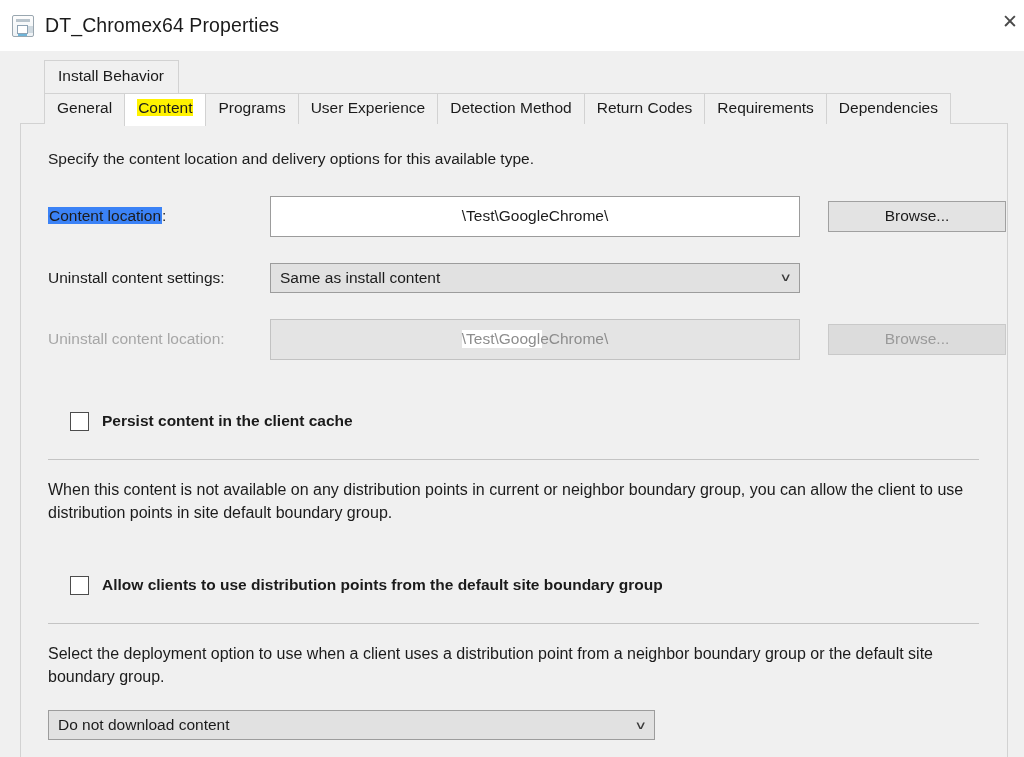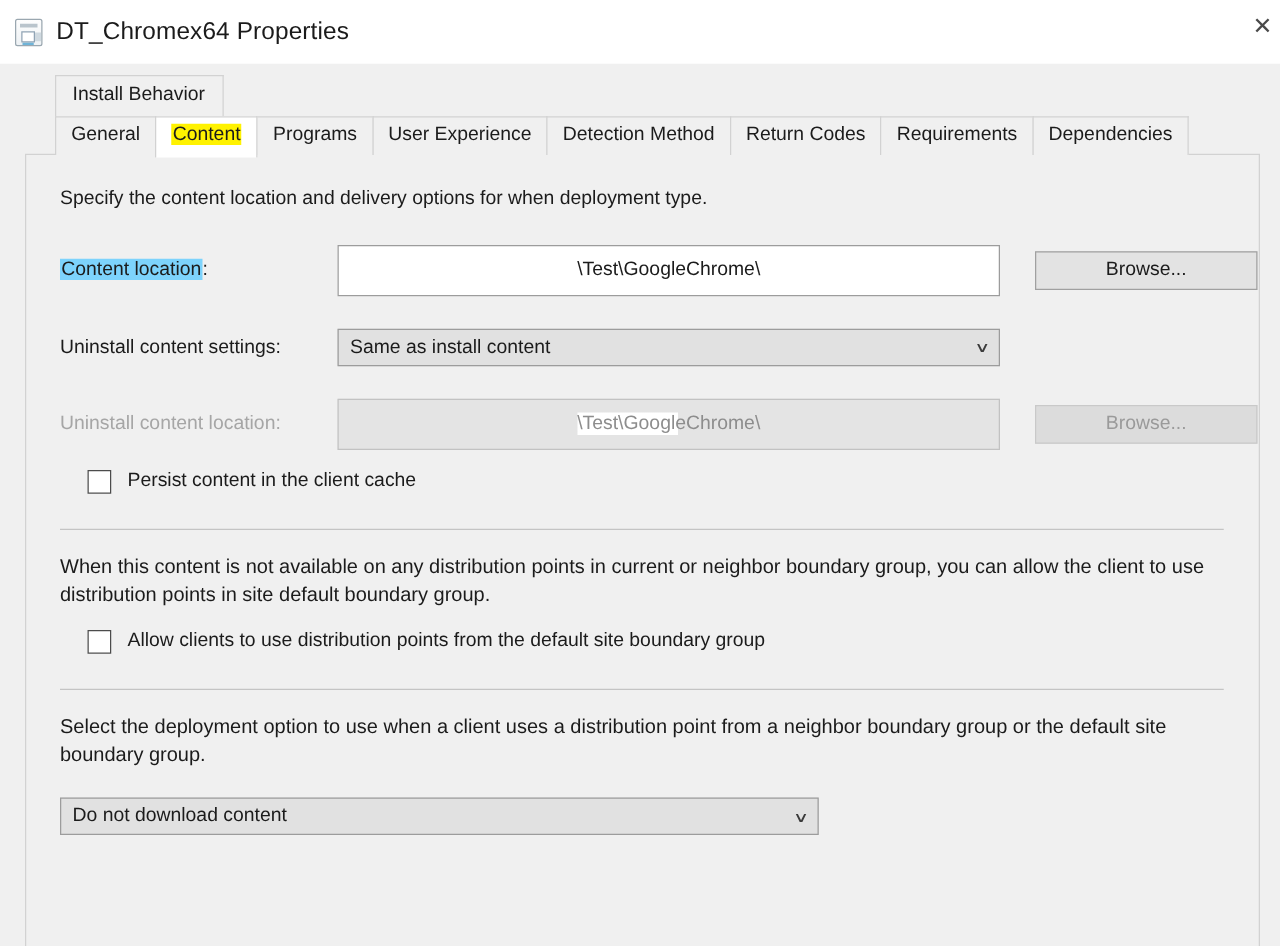--- a/index.html
+++ b/index.html
@@ -143,21 +143,21 @@
     margin-top: 26px;
   }
   .row .label {
     font-size: 15.5px;
     color: #1b1b1b;
     width: 222px;
     flex: 0 0 222px;
     white-space: nowrap;
   }
   .row .label.disabled { color: #a6a6a6; }
-  .row .label .hl { background: #7dd3fc; padding: 0 1px; margin-top: 13px; }
+  .row .label .hl { background: #3b82f6; padding: 0 1px; margin-top: 13px; }
 
   .textfield {
     height: 41px;
     border: 1px solid #9c9c9c;
     background: #ffffff;
     font-size: 15.5px;
     color: #1b1b1b;
     display: flex;
     align-items: center;
     justify-content: center;
@@ -211,22 +211,23 @@
   }
   .btn.disabled {
     color: #9a9a9a;
     background: #dcdcdc;
     border-color: #c9c9c9;
   }
 
   .checkrow {
     display: flex;
     align-items: center;
-    margin-top: 16px;
+    margin-top: 52px;
     padding-left: 22px;
+    font-weight: bold;
   }
   .checkbox {
     width: 19px; height: 19px;
     flex: 0 0 19px;
     border: 1.5px solid #4c4c4c;
     background: #ffffff;
     margin-right: 13px;
   }
   .checkrow .ctext {
     font-size: 15.5px;
@@ -291,21 +292,21 @@
         <span>Requirements</span>
       </div>
       <div class="tab">
         <span>Dependencies</span>
       </div>
     </div>
   </div>
 
   <div class="tabpanel">
 
-    <div class="intro">Specify the content location and delivery options for when deployment type.</div>
+    <div class="intro">Specify the content location and delivery options for this available type.</div>
 
     <div class="row">
       <div class="label"><span class="hl">Content location</span><span>:</span></div>
       <div class="textfield">
         <span class="val">\Test\GoogleChrome\</span>
       </div>
       <div class="btn">Browse...</div>
     </div>
 
     <div class="row">

